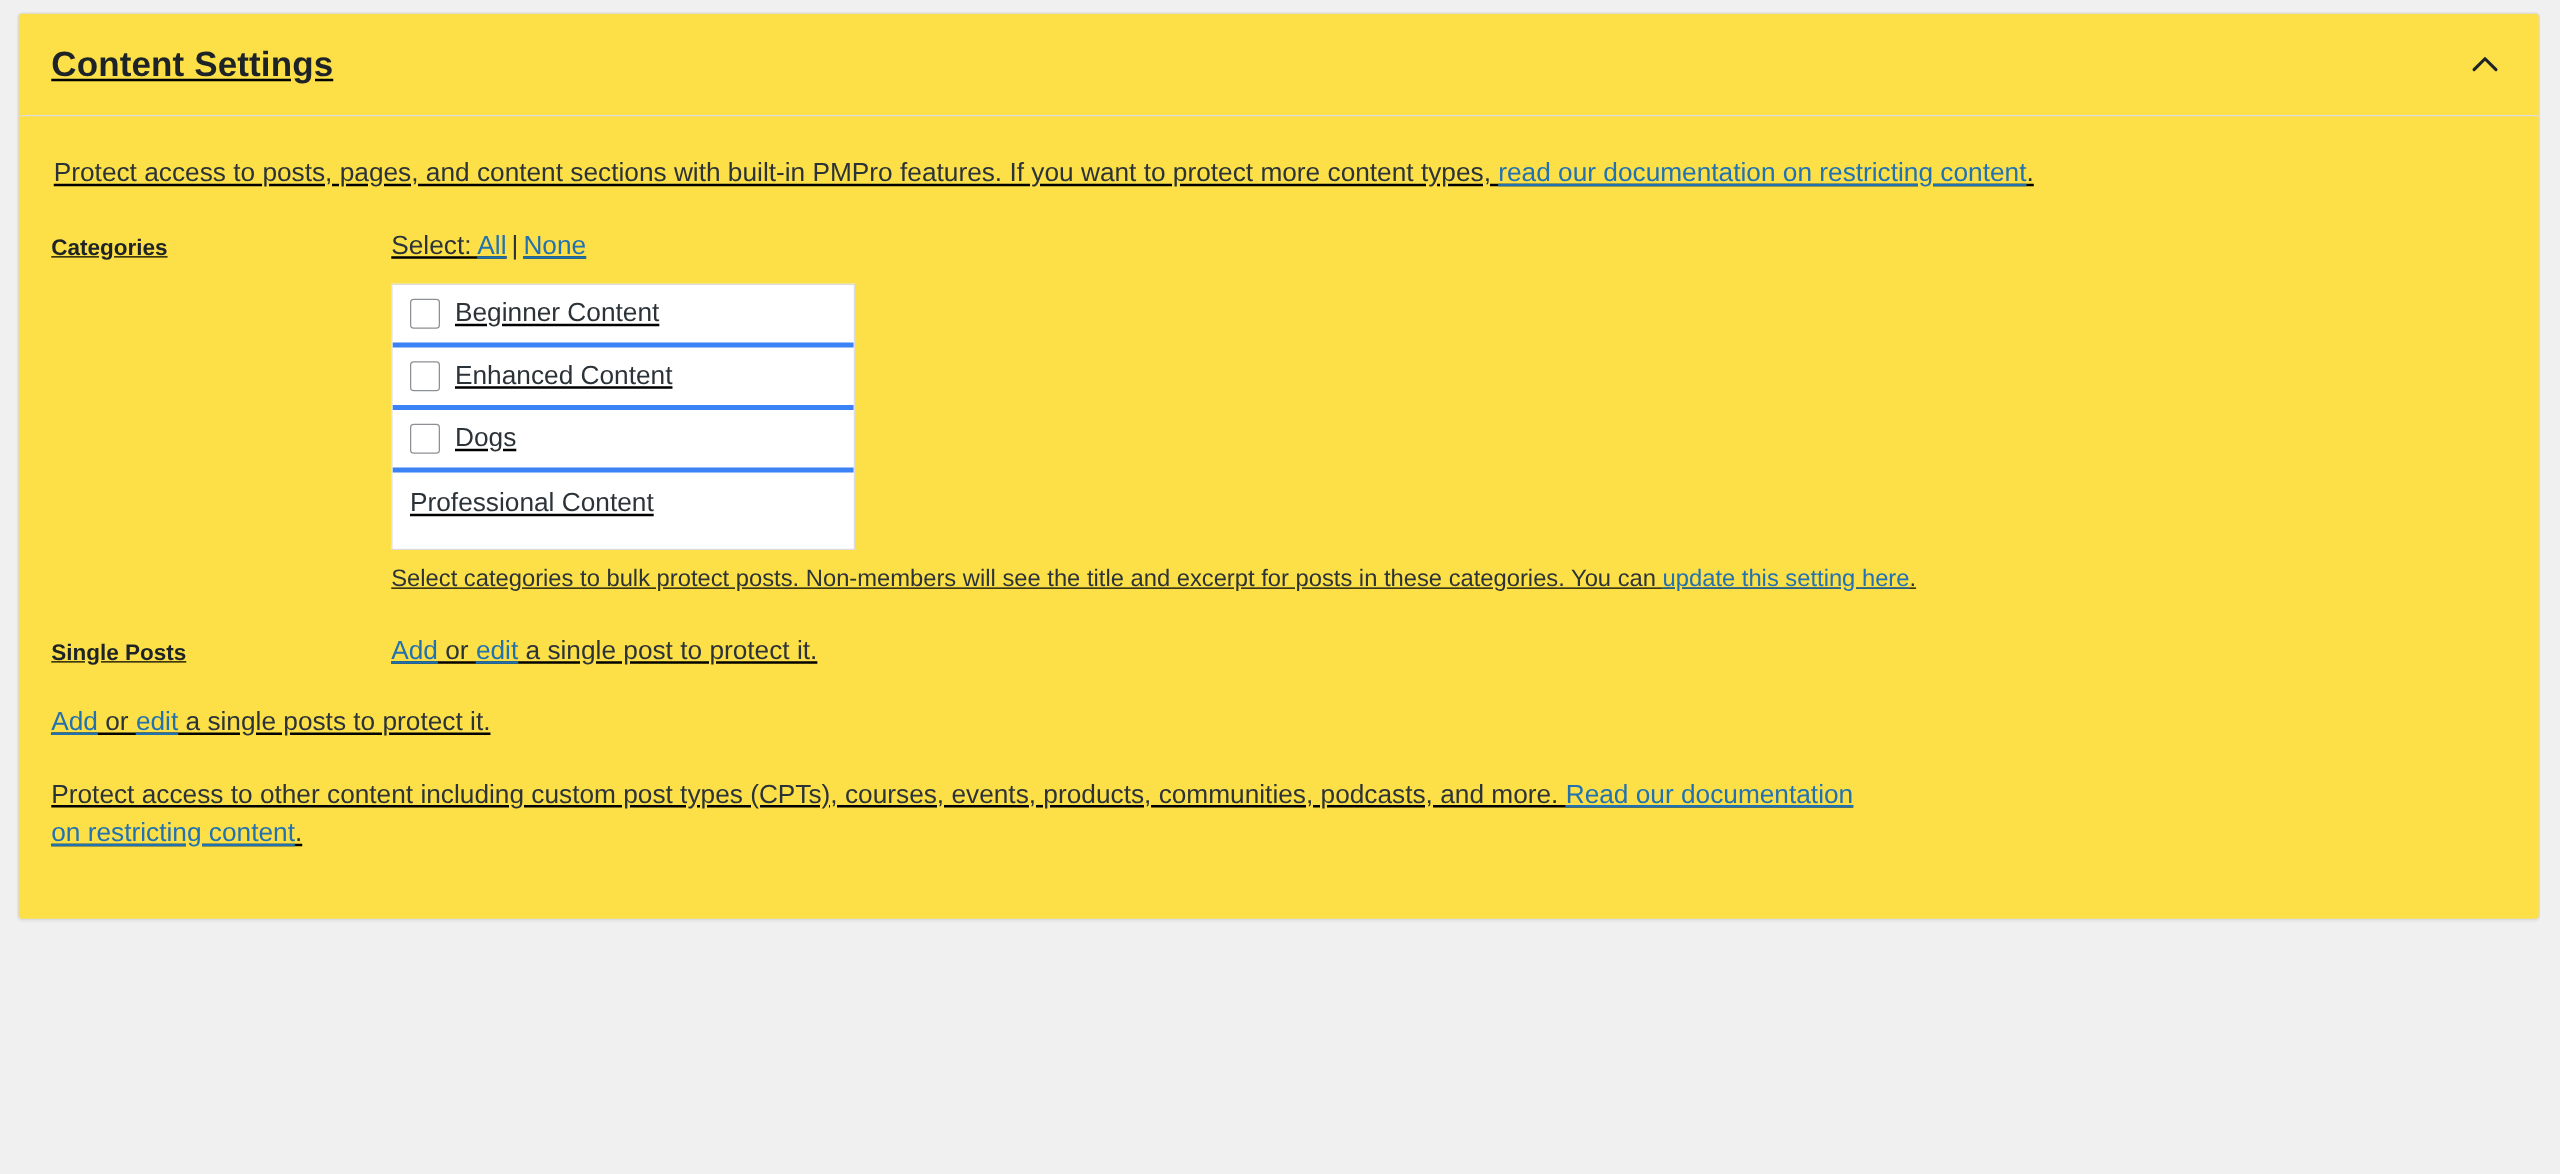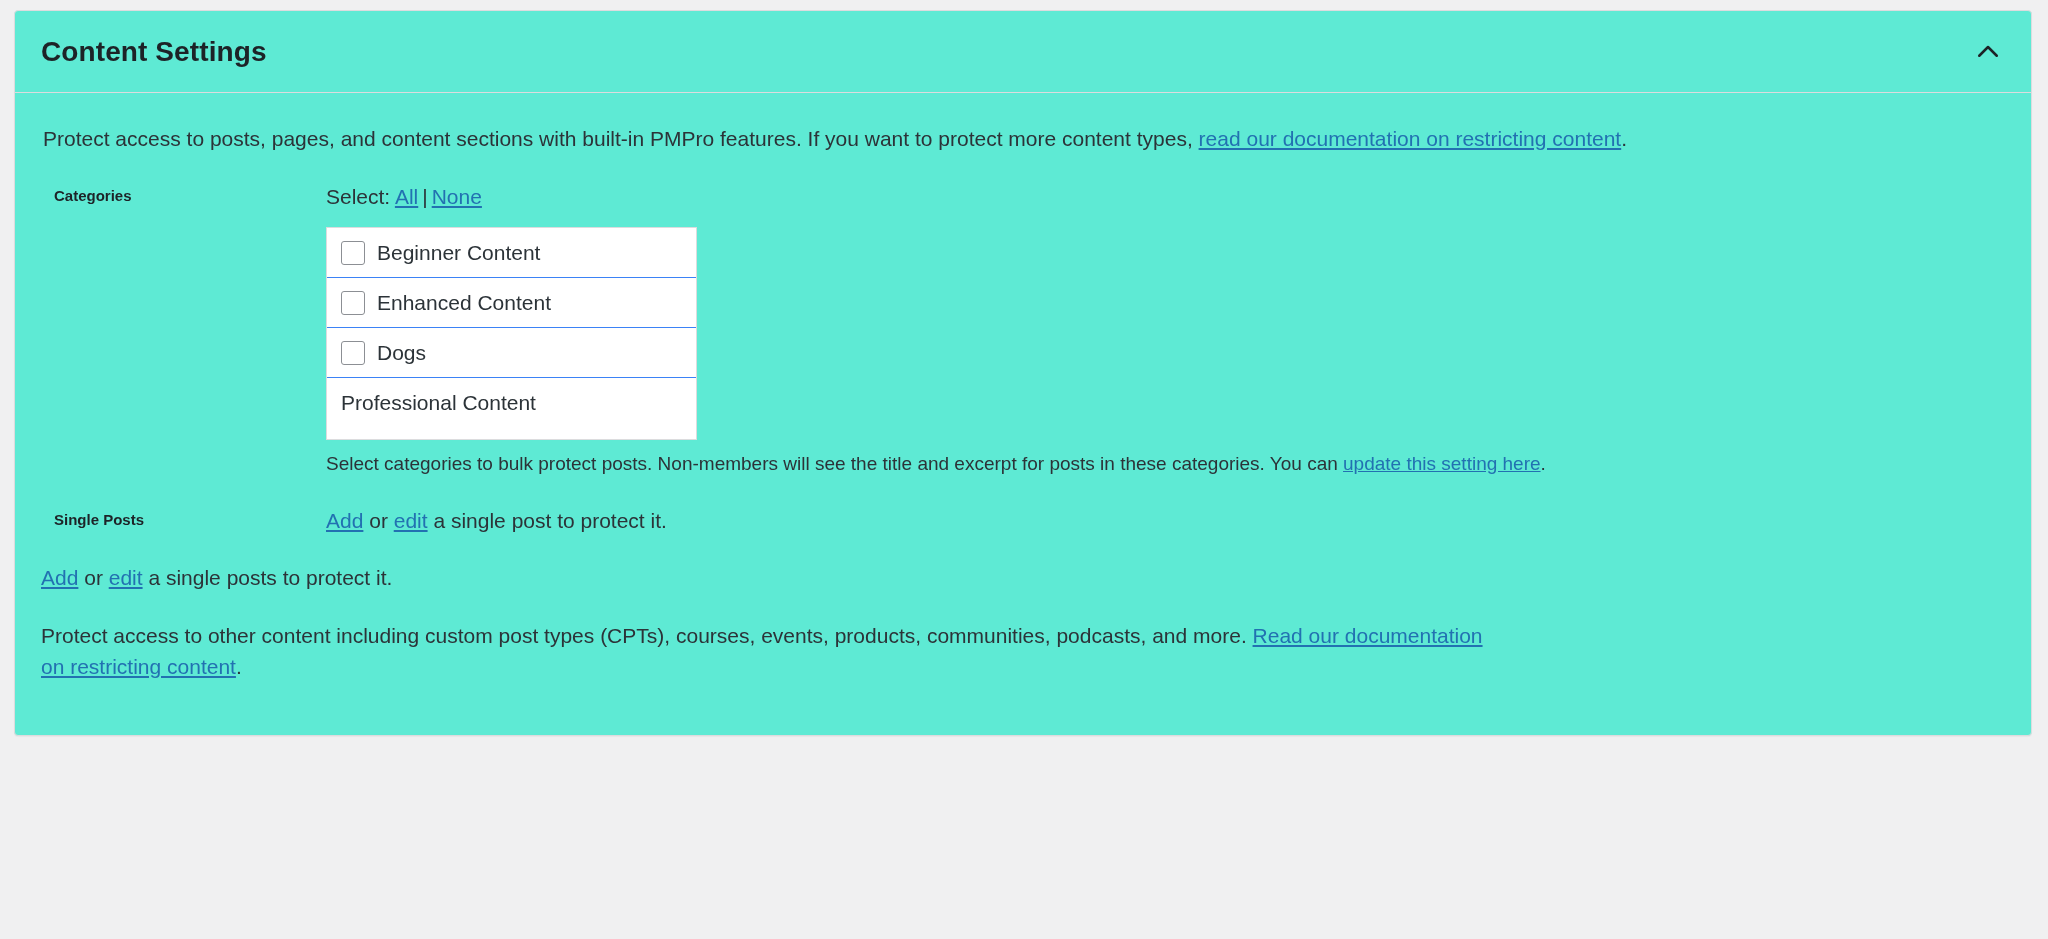--- a/index.html
+++ b/index.html
@@ -11,25 +11,26 @@
   body {
     width: 2048px;
     height: 939px;
     overflow: hidden;
   }
   .panel {
     position: absolute;
     left: 14px;
     top: 10px;
     width: 2018px;
-    background: #5eead4;
+    background: #fde047;
     border: 1px solid #dcdcde;
     border-radius: 4px;
     box-sizing: border-box;
     box-shadow: 0 1px 1px rgba(0,0,0,0.04);
+    text-decoration: underline;
   }
   .panel-header {
     display: flex;
     align-items: center;
     justify-content: space-between;
     padding: 22px 26px 22px 26px;
     border-bottom: 1px solid #dcdcde;
     box-sizing: border-box;
     height: 82px;
     cursor: pointer;
@@ -64,26 +65,25 @@
   }
 
   .row {
     display: flex;
     align-items: flex-start;
     margin-bottom: 18px;
   }
   .row-label {
     width: 272px;
     flex: 0 0 272px;
-    font-size: 15px;
+    font-size: 18px;
     font-weight: bold;
     color: #1d2327;
     padding-top: 4px;
     line-height: 1.45;
-    margin-left: 13px;
   }
   .row-field {
     flex: 1 1 auto;
     font-size: 21px;
     color: #2c3338;
     line-height: 1.5;
   }
 
   .select-line {
     font-size: 21px;
@@ -107,21 +107,21 @@
     background: #eaeaea;
   }
   .cat-box::-webkit-scrollbar-thumb {
     background: #2c2c2c;
     border-radius: 0;
   }
   .cat-item {
     display: flex;
     align-items: center;
     height: 50px;
-    border-bottom: 1px solid #3b82f6;
+    border-bottom: 4px solid #3b82f6;
     padding-left: 14px;
     box-sizing: border-box;
   }
   .cat-item:last-child { border-bottom: none; }
   .cb {
     width: 22px;
     height: 22px;
     border: 1px solid #8c8f94;
     border-radius: 3px;
     background: #fff;

